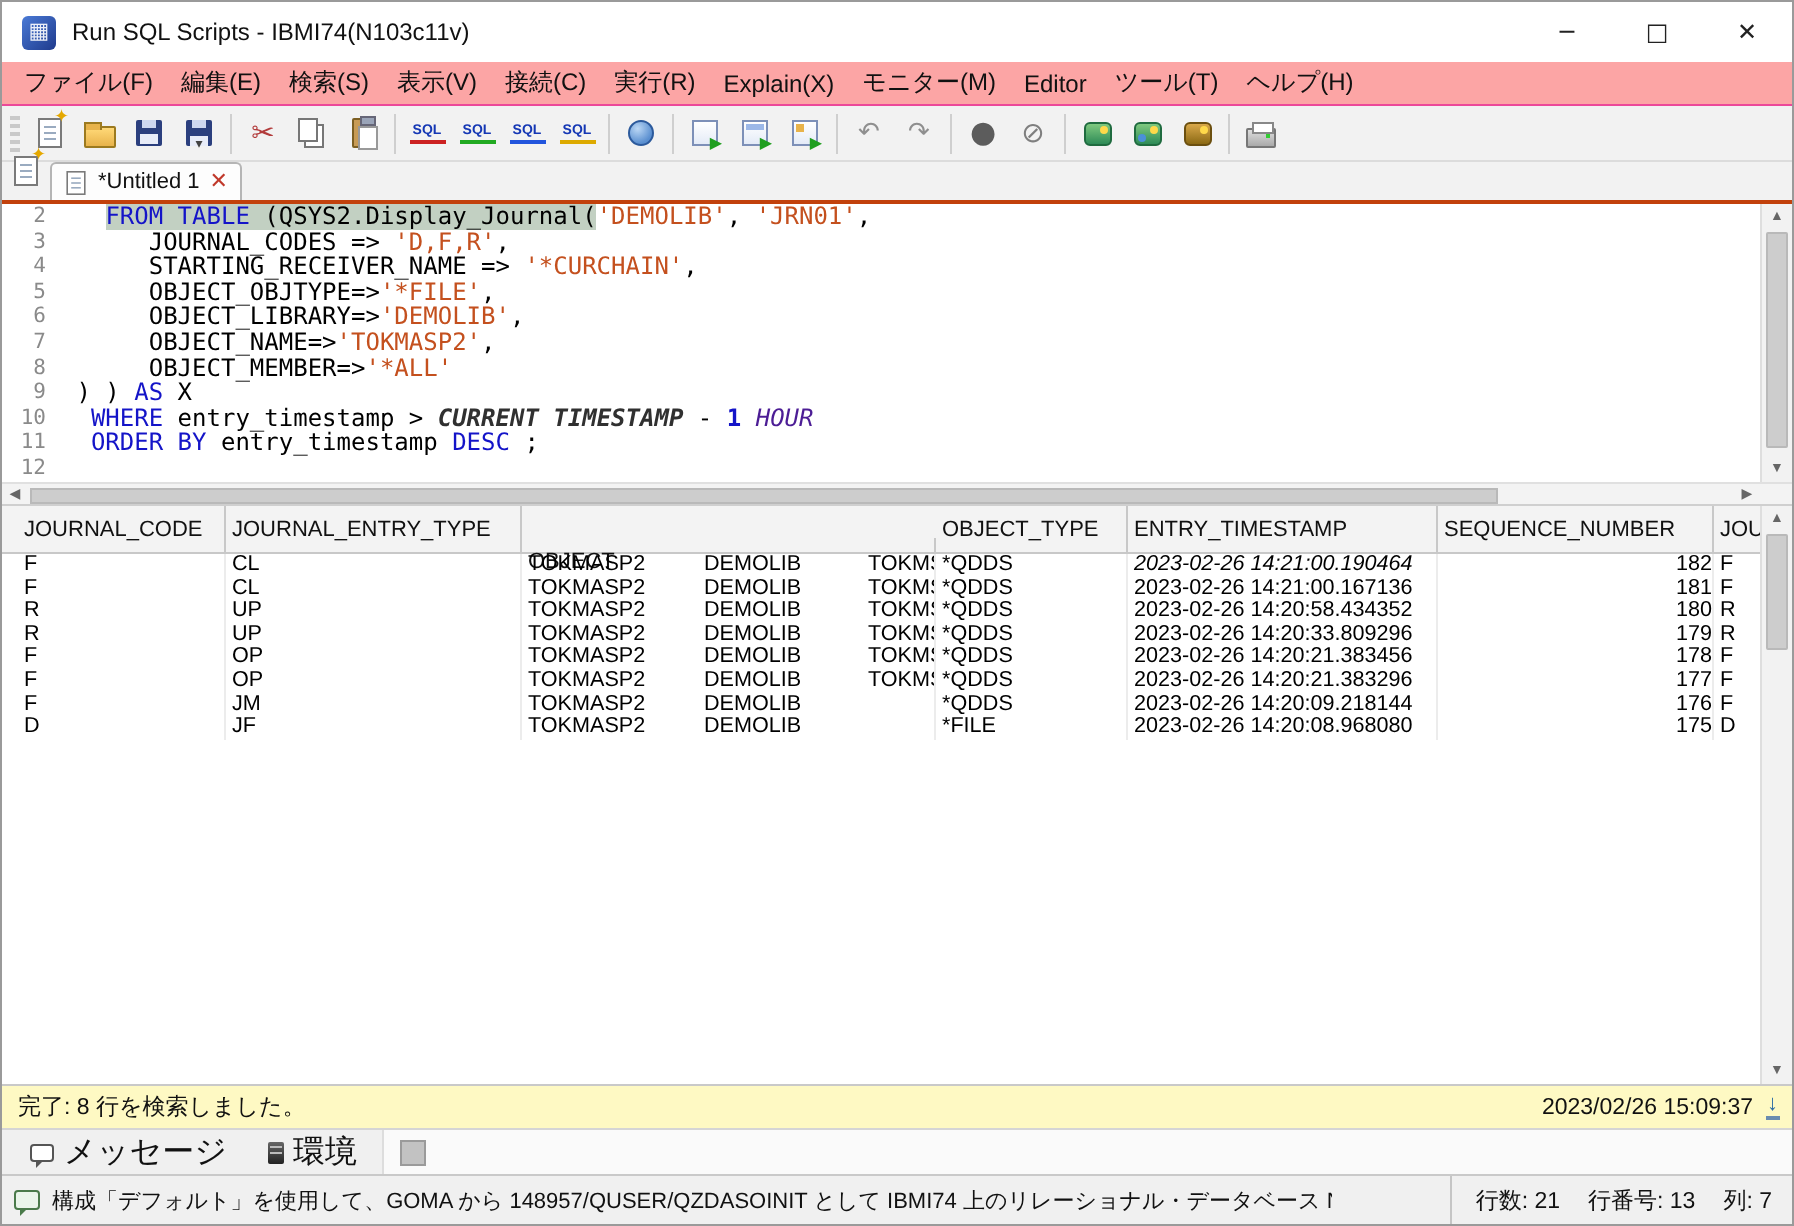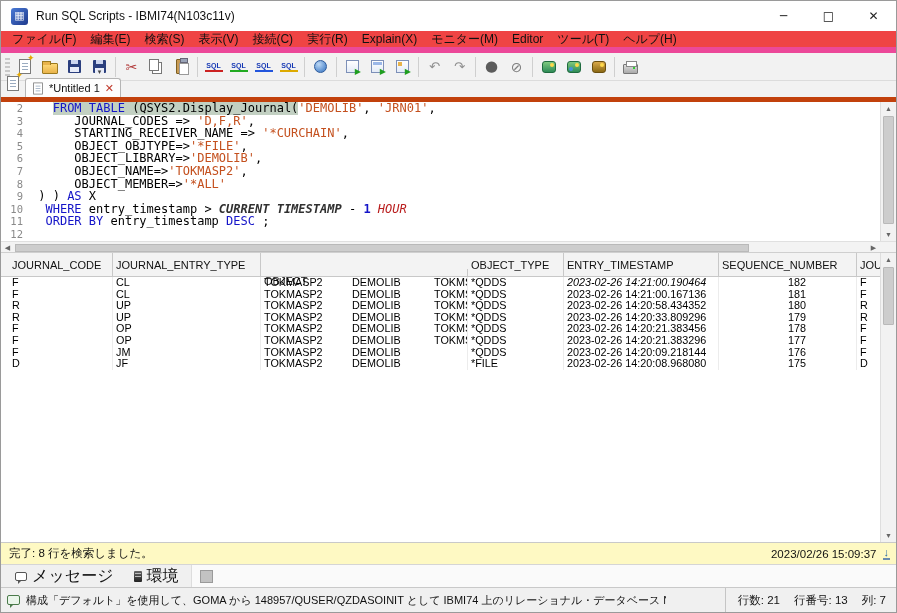--- a/index.html
+++ b/index.html
@@ -13,21 +13,21 @@
   .appico { width:17px; height:17px; margin:0 8px 0 10px; border-radius:3px; position:relative;
             background:linear-gradient(135deg,#4a7ad6,#1f3a8c); flex:none; }
   .appico::after { content:"▦"; position:absolute; left:0; right:0; top:1px; text-align:center;
                    color:rgba(255,255,255,.9); font-size:11px; }
   .wtitle { font-size:12px; color:#111; }
   .winbtns { margin-left:auto; display:flex; height:100%; }
   .winbtn { width:45px; height:100%; border:none; background:transparent; font-size:12px;
             color:#222; cursor:default; font-family:"DejaVu Sans",sans-serif; }
 
   
-  .menubar { height:22px; background:#ef4444; border-bottom:6px solid #ec4899; display:flex;
+  .menubar { height:22px; background:#fca5a5; border-bottom:1px solid #ec4899; display:flex;
              align-items:center; padding-left:4px; flex:none; }
   .menu-item { font-size:12px; color:#111; padding:2px 7px; white-space:nowrap; }
 
   
   .toolbar { height:28px; background:#f2f2f2; border-bottom:1px solid #dcdcdc; display:flex;
              align-items:center; padding-left:2px; flex:none; }
   .grip { width:5px; height:18px; margin:0 2px;
           background:repeating-linear-gradient(180deg,#c9c9c9 0 2px,transparent 2px 4px);
           flex:none; }
   .tsep { width:1px; height:20px; background:#cfcfcf; margin:0 3px; flex:none; }
@@ -74,41 +74,41 @@
                 border-radius:50%; background:#4a90d9; }
   .f3 { background:linear-gradient(#d9a84a,#8b6914); border-color:#6b4f0f; }
   .printer { width:15px; height:10px; background:linear-gradient(#ddd,#aaa);
              border:1px solid #777; border-radius:1px; margin-top:4px; }
   .printer::before { content:""; position:absolute; left:2px; top:-4px; width:9px; height:4px;
                      background:#fff; border:1px solid #888; }
   .printer::after { content:""; position:absolute; right:2px; top:2px; width:2px; height:2px; background:#3c3; }
 
   
   .tabbar { height:21px; background:#f2f2f2; display:flex; align-items:flex-end; padding-left:4px;
-            flex:none; border-bottom:5px solid #c2410c; }
+            flex:none; border-bottom:2px solid #c2410c; }
   .newtab { margin:0 6px 2px 2px; position:relative; }
   .tab { background:#fdfdfd; border:1px solid #b5b5b5; border-bottom:none;
          border-radius:3px 3px 0 0; height:19px; display:flex; align-items:center;
          padding:0 6px; gap:5px; }
   .tab-label { font-size:11px; color:#111; }
   .tabclose { color:#c0392b; font-size:11px; font-weight:bold; line-height:1; }
   .tabico { transform:scale(.8); }
 
   
   .editor { height:139px; background:#fff; position:relative; flex:none; overflow:hidden;
             padding-right:16px; }
   .eline { display:flex; height:12.6px; line-height:12.6px;
            font-family:"DejaVu Sans Mono","Liberation Mono",monospace; font-size:12px; white-space:pre; }
   .lno { width:30px; flex:none; text-align:right; padding-right:8px; color:#8a8a8a; font-size:10.5px; }
   .code { color:#000; }
   .code .kw  { color:#1414c8; }
   .code .str { color:#c4501e; }
   .code .reg { color:#303030; font-weight:bold; font-style:italic; }
   .code .num { color:#1414c8; font-weight:bold; }
-  .code .kwi { color:#b91c1c; font-style:italic; }
+  .code .kwi { color:#4c1d95; font-style:italic; }
   .code .hl  { background:#c2d0c2; }
 
   
   .vscroll { position:absolute; right:0; top:0; bottom:0; width:16px; background:#f2f2f2;
              border-left:1px solid #dedede; }
   .vscroll .arr { height:13px; font-size:7px; color:#666; text-align:center; line-height:13px; }
   .vscroll .arr.dn { position:absolute; bottom:0; left:0; right:0; }
   .vscroll .thumb { position:absolute; left:2px; right:2px; background:#cdcdcd;
                     border:1px solid #b9b9b9; border-radius:1px; }
   .hscroll { height:12px; background:#f3f3f3; border-top:1px solid #e0e0e0;
@@ -120,21 +120,21 @@
 
   
   .results { flex:1; background:#fff; position:relative; overflow:hidden; padding-right:16px; }
   .grid-header { display:flex; height:24px; align-items:center; background:#f3f3f3;
                  border-bottom:1px solid #c8c8c8; padding-left:8px; }
   .hcell { font-size:11px; color:#111; padding-left:3px; height:100%; line-height:24px;
            border-right:1px solid #c8c8c8; overflow:hidden; white-space:nowrap; flex:none; }
   .grow { display:flex; height:11.6px; line-height:11.6px; padding-left:8px; }
   .cell { font-size:10.8px; color:#000; padding-left:3px; white-space:nowrap; overflow:hidden; flex:none; }
   .cell.cb { border-right:1px solid #ececec; }
-  .cell.right { text-align:right; padding-right:50px; }
+  .cell.right { text-align:right; }
 
   
   .result-status { height:22px; background:#fef9c3; border-top:1px solid #c9c9c9; display:flex;
                    align-items:center; padding:0 6px 0 8px; flex:none; }
   .rs-text { font-size:11.5px; color:#111; }
   .rs-right { margin-left:auto; display:flex; align-items:center; gap:6px; }
   .rs-ts { font-size:11.5px; color:#111; }
   .saveres { font-size:11px; color:#2e6da4; border-bottom:2px solid #6a8caf; line-height:1; padding:0 1px; }
 
   

